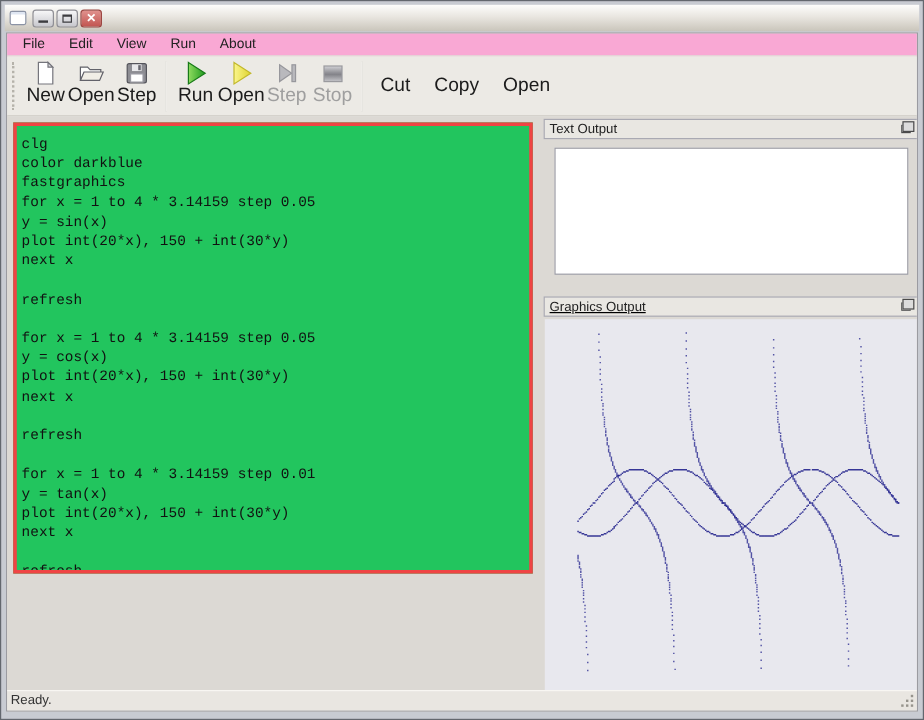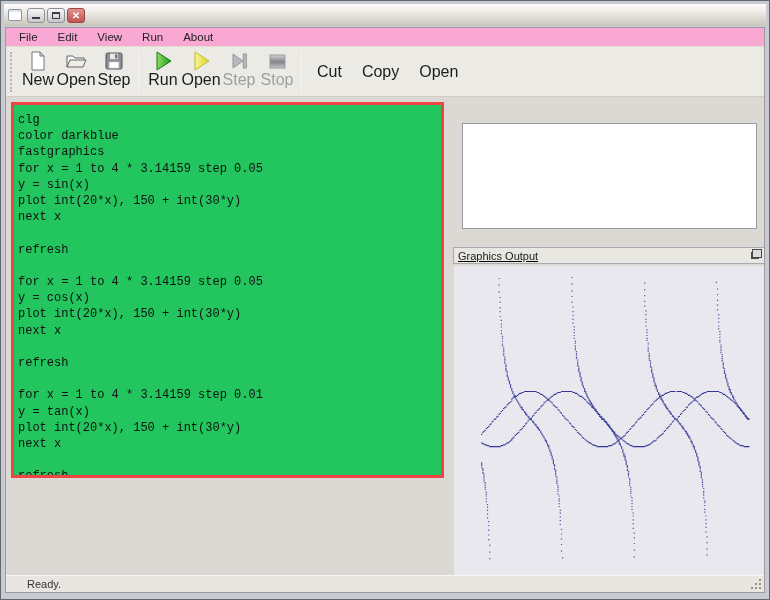--- a/index.html
+++ b/index.html
@@ -114,21 +114,21 @@
 
   .graphics-area {
     position: absolute; left: 448px; top: 169px; width: 311px; height: 309px;
     background: #e8e8ee;
   }
   .graphics-area svg { display: block; width: 100%; height: 100%; }
 
   
   .statusbar {
     height: 17px; background: #e9e6e1; border-top: 1px solid #f8f6f2;
-    display: flex; align-items: center; padding-left: 21px; position: relative; text-align: right;
+    display: flex; align-items: center; padding-left: 3px; position: relative; text-align: right;
   }
   .status-text { font-size: 11px; color: #333; }
   .resize-grip { position: absolute; right: 1px; bottom: 1px; width: 13px; height: 13px; }
   .resize-grip::before {
     content: ""; position: absolute; width: 2px; height: 2px; background: #96938c;
     left: 9px; top: 9px;
     box-shadow: 5px 0 0 #96938c, 0 5px 0 #96938c, -5px 5px... ;
   }
   
   .resize-grip::before {
@@ -265,20 +265,24 @@
 refresh
 
 for x = 1 to 4 * 3.14159 step 0.01
 y = tan(x)
 plot int(20*x), 150 + int(30*y)
 next x
 
 refresh</pre>
       </div>
 
+      <div class="panel-header" id="text-output-header">
+        <span class="ph-label">Text Output</span>
+        <span class="float-icon"></span>
+      </div>
       <div class="text-output-box"></div>
 
       <div class="panel-header" id="graphics-output-header">
         <span class="ph-label">Graphics Output</span>
         <span class="float-icon"></span>
       </div>
       <div class="graphics-area">
         <svg id="plot-svg" viewBox="0 0 311 309">
             <path d="M27.1 176.3h1.2v1.2h-1.2zM28.3 177.2h1.2v1.2h-1.2zM29.4 177.2h1.2v1.2h-1.2zM30.6 178.2h1.2v1.2h-1.2zM31.7 178.2h1.2v1.2h-1.2zM32.9 179.1h1.2v1.2h-1.2zM34.1 179.1h1.2v1.2h-1.2zM35.2 180.0h1.2v1.2h-1.2zM36.4 180.0h1.2v1.2h-1.2zM37.5 180.0h1.2v1.2h-1.2zM38.7 180.0h1.2v1.2h-1.2zM39.8 180.0h1.2v1.2h-1.2zM41.0 180.0h1.2v1.2h-1.2zM42.1 180.0h1.2v1.2h-1.2zM43.3 180.0h1.2v1.2h-1.2zM44.5 180.0h1.2v1.2h-1.2zM45.6 180.0h1.2v1.2h-1.2zM46.8 179.1h1.2v1.2h-1.2zM47.9 179.1h1.2v1.2h-1.2zM49.1 178.2h1.2v1.2h-1.2zM50.2 178.2h1.2v1.2h-1.2zM51.4 177.2h1.2v1.2h-1.2zM52.6 176.3h1.2v1.2h-1.2zM53.7 176.3h1.2v1.2h-1.2zM54.9 175.3h1.2v1.2h-1.2zM56.0 174.3h1.2v1.2h-1.2zM57.2 173.4h1.2v1.2h-1.2zM57.2 172.4h1.2v1.2h-1.2zM58.3 171.5h1.2v1.2h-1.2zM59.5 170.5h1.2v1.2h-1.2zM60.6 168.7h1.2v1.2h-1.2zM61.8 167.7h1.2v1.2h-1.2zM63.0 166.8h1.2v1.2h-1.2zM64.1 165.8h1.2v1.2h-1.2zM65.3 163.9h1.2v1.2h-1.2zM66.4 162.9h1.2v1.2h-1.2zM67.6 162.0h1.2v1.2h-1.2zM68.7 160.1h1.2v1.2h-1.2zM69.9 159.2h1.2v1.2h-1.2zM71.0 157.3h1.2v1.2h-1.2zM72.2 156.3h1.2v1.2h-1.2zM73.4 154.4h1.2v1.2h-1.2zM74.5 153.4h1.2v1.2h-1.2zM75.7 152.5h1.2v1.2h-1.2zM76.8 151.5h1.2v1.2h-1.2zM78.0 149.7h1.2v1.2h-1.2zM79.1 148.7h1.2v1.2h-1.2zM80.3 146.8h1.2v1.2h-1.2zM81.5 145.8h1.2v1.2h-1.2zM82.6 143.9h1.2v1.2h-1.2zM83.8 143.0h1.2v1.2h-1.2zM84.9 142.0h1.2v1.2h-1.2zM86.1 140.2h1.2v1.2h-1.2zM87.2 139.2h1.2v1.2h-1.2zM88.4 138.3h1.2v1.2h-1.2zM89.5 136.3h1.2v1.2h-1.2zM90.7 135.4h1.2v1.2h-1.2zM91.9 134.4h1.2v1.2h-1.2zM93.0 133.5h1.2v1.2h-1.2zM94.2 132.6h1.2v1.2h-1.2zM95.3 131.6h1.2v1.2h-1.2zM96.5 130.6h1.2v1.2h-1.2zM97.6 129.7h1.2v1.2h-1.2zM98.8 128.8h1.2v1.2h-1.2zM99.9 127.8h1.2v1.2h-1.2zM101.1 127.8h1.2v1.2h-1.2zM102.3 126.8h1.2v1.2h-1.2zM103.4 125.9h1.2v1.2h-1.2zM104.6 125.9h1.2v1.2h-1.2zM105.7 125.9h1.2v1.2h-1.2zM106.9 124.9h1.2v1.2h-1.2zM108.0 124.9h1.2v1.2h-1.2zM109.2 124.9h1.2v1.2h-1.2zM110.4 124.9h1.2v1.2h-1.2zM111.5 124.9h1.2v1.2h-1.2zM112.7 124.9h1.2v1.2h-1.2zM113.8 124.9h1.2v1.2h-1.2zM115.0 124.9h1.2v1.2h-1.2zM116.1 124.9h1.2v1.2h-1.2zM117.3 124.9h1.2v1.2h-1.2zM118.4 125.9h1.2v1.2h-1.2zM119.6 125.9h1.2v1.2h-1.2zM120.8 126.8h1.2v1.2h-1.2zM121.9 126.8h1.2v1.2h-1.2zM123.1 127.8h1.2v1.2h-1.2zM124.2 128.8h1.2v1.2h-1.2zM125.4 129.7h1.2v1.2h-1.2zM126.5 129.7h1.2v1.2h-1.2zM127.7 130.6h1.2v1.2h-1.2zM128.8 131.6h1.2v1.2h-1.2zM130.0 132.6h1.2v1.2h-1.2zM131.2 133.5h1.2v1.2h-1.2zM132.3 135.4h1.2v1.2h-1.2zM133.5 136.3h1.2v1.2h-1.2zM134.6 137.3h1.2v1.2h-1.2zM135.8 138.3h1.2v1.2h-1.2zM136.9 140.2h1.2v1.2h-1.2zM138.1 141.1h1.2v1.2h-1.2zM139.3 142.0h1.2v1.2h-1.2zM140.4 143.9h1.2v1.2h-1.2zM141.6 144.9h1.2v1.2h-1.2zM142.7 146.8h1.2v1.2h-1.2zM143.9 147.8h1.2v1.2h-1.2zM145.0 149.7h1.2v1.2h-1.2zM146.2 150.6h1.2v1.2h-1.2zM147.3 152.5h1.2v1.2h-1.2zM148.5 152.5h1.2v1.2h-1.2zM149.7 154.4h1.2v1.2h-1.2zM150.8 155.3h1.2v1.2h-1.2zM152.0 156.3h1.2v1.2h-1.2zM153.1 158.2h1.2v1.2h-1.2zM154.3 159.2h1.2v1.2h-1.2zM155.4 161.0h1.2v1.2h-1.2zM156.6 162.0h1.2v1.2h-1.2zM157.7 163.9h1.2v1.2h-1.2zM158.9 164.8h1.2v1.2h-1.2zM160.1 165.8h1.2v1.2h-1.2zM161.2 167.7h1.2v1.2h-1.2zM162.4 168.7h1.2v1.2h-1.2zM163.5 169.6h1.2v1.2h-1.2zM164.7 170.5h1.2v1.2h-1.2zM165.8 171.5h1.2v1.2h-1.2zM167.0 172.4h1.2v1.2h-1.2zM168.2 173.4h1.2v1.2h-1.2zM169.3 174.3h1.2v1.2h-1.2zM170.5 175.3h1.2v1.2h-1.2zM171.6 176.3h1.2v1.2h-1.2zM172.8 177.2h1.2v1.2h-1.2zM173.9 177.2h1.2v1.2h-1.2zM175.1 178.2h1.2v1.2h-1.2zM176.2 179.1h1.2v1.2h-1.2zM177.4 179.1h1.2v1.2h-1.2zM178.6 180.0h1.2v1.2h-1.2zM179.7 180.0h1.2v1.2h-1.2zM180.9 180.0h1.2v1.2h-1.2zM182.0 180.0h1.2v1.2h-1.2zM183.2 180.0h1.2v1.2h-1.2zM184.3 180.0h1.2v1.2h-1.2zM185.5 180.0h1.2v1.2h-1.2zM186.6 180.0h1.2v1.2h-1.2zM187.8 180.0h1.2v1.2h-1.2zM189.0 180.0h1.2v1.2h-1.2zM190.1 180.0h1.2v1.2h-1.2zM191.3 179.1h1.2v1.2h-1.2zM192.4 179.1h1.2v1.2h-1.2zM193.6 178.2h1.2v1.2h-1.2zM194.7 178.2h1.2v1.2h-1.2zM195.9 177.2h1.2v1.2h-1.2zM197.1 176.3h1.2v1.2h-1.2zM198.2 175.3h1.2v1.2h-1.2zM199.4 174.3h1.2v1.2h-1.2zM200.5 174.3h1.2v1.2h-1.2zM201.7 173.4h1.2v1.2h-1.2zM202.8 171.5h1.2v1.2h-1.2zM204.0 170.5h1.2v1.2h-1.2zM205.1 169.6h1.2v1.2h-1.2zM206.3 168.7h1.2v1.2h-1.2zM207.5 167.7h1.2v1.2h-1.2zM208.6 166.8h1.2v1.2h-1.2zM209.8 164.8h1.2v1.2h-1.2zM210.9 163.9h1.2v1.2h-1.2zM212.1 162.0h1.2v1.2h-1.2zM213.2 161.0h1.2v1.2h-1.2zM214.4 160.1h1.2v1.2h-1.2zM215.5 158.2h1.2v1.2h-1.2zM216.7 157.3h1.2v1.2h-1.2zM217.9 155.3h1.2v1.2h-1.2zM219.0 154.4h1.2v1.2h-1.2zM220.2 152.5h1.2v1.2h-1.2zM222.5 152.5h1.2v1.2h-1.2zM223.6 150.6h1.2v1.2h-1.2zM224.8 149.7h1.2v1.2h-1.2zM226.0 147.8h1.2v1.2h-1.2zM227.1 146.8h1.2v1.2h-1.2zM228.3 144.9h1.2v1.2h-1.2zM229.4 143.9h1.2v1.2h-1.2zM230.6 143.0h1.2v1.2h-1.2zM231.7 141.1h1.2v1.2h-1.2zM232.9 140.2h1.2v1.2h-1.2zM234.0 138.3h1.2v1.2h-1.2zM235.2 137.3h1.2v1.2h-1.2zM236.4 136.3h1.2v1.2h-1.2zM237.5 135.4h1.2v1.2h-1.2zM238.7 134.4h1.2v1.2h-1.2zM239.8 133.5h1.2v1.2h-1.2zM241.0 131.6h1.2v1.2h-1.2zM242.1 130.6h1.2v1.2h-1.2zM243.3 130.6h1.2v1.2h-1.2zM244.4 129.7h1.2v1.2h-1.2zM245.6 128.8h1.2v1.2h-1.2zM246.8 127.8h1.2v1.2h-1.2zM247.9 126.8h1.2v1.2h-1.2zM249.1 126.8h1.2v1.2h-1.2zM250.2 125.9h1.2v1.2h-1.2zM251.4 125.9h1.2v1.2h-1.2zM252.5 124.9h1.2v1.2h-1.2zM253.7 124.9h1.2v1.2h-1.2zM254.9 124.9h1.2v1.2h-1.2zM256.0 124.9h1.2v1.2h-1.2zM257.2 124.9h1.2v1.2h-1.2zM258.3 124.9h1.2v1.2h-1.2zM259.5 124.9h1.2v1.2h-1.2zM260.6 124.9h1.2v1.2h-1.2zM261.8 124.9h1.2v1.2h-1.2zM262.9 124.9h1.2v1.2h-1.2zM264.1 124.9h1.2v1.2h-1.2zM265.3 125.9h1.2v1.2h-1.2zM266.4 125.9h1.2v1.2h-1.2zM267.6 126.8h1.2v1.2h-1.2zM268.7 127.8h1.2v1.2h-1.2zM269.9 127.8h1.2v1.2h-1.2zM271.0 128.8h1.2v1.2h-1.2zM272.2 129.7h1.2v1.2h-1.2zM273.3 130.6h1.2v1.2h-1.2zM274.5 131.6h1.2v1.2h-1.2zM275.7 132.6h1.2v1.2h-1.2zM276.8 133.5h1.2v1.2h-1.2zM278.0 134.4h1.2v1.2h-1.2zM279.1 135.4h1.2v1.2h-1.2zM280.3 136.3h1.2v1.2h-1.2zM281.4 137.3h1.2v1.2h-1.2zM282.6 139.2h1.2v1.2h-1.2zM283.8 140.2h1.2v1.2h-1.2zM284.9 141.1h1.2v1.2h-1.2zM286.1 143.0h1.2v1.2h-1.2zM287.2 143.9h1.2v1.2h-1.2zM288.4 145.8h1.2v1.2h-1.2zM289.5 146.8h1.2v1.2h-1.2zM290.7 148.7h1.2v1.2h-1.2zM291.8 149.7h1.2v1.2h-1.2zM293.0 151.5h1.2v1.2h-1.2zM294.2 152.5h1.2v1.2h-1.2z" fill="#22228c" opacity="0.9"></path>
             <path d="M27.1 167.7h1.2v1.2h-1.2zM28.3 165.8h1.2v1.2h-1.2zM29.4 164.8h1.2v1.2h-1.2zM30.6 163.9h1.2v1.2h-1.2zM31.7 162.0h1.2v1.2h-1.2zM32.9 161.0h1.2v1.2h-1.2zM34.1 160.1h1.2v1.2h-1.2zM35.2 158.2h1.2v1.2h-1.2zM36.4 157.3h1.2v1.2h-1.2zM37.5 155.3h1.2v1.2h-1.2zM38.7 154.4h1.2v1.2h-1.2zM39.8 152.5h1.2v1.2h-1.2zM41.0 152.5h1.2v1.2h-1.2zM42.1 150.6h1.2v1.2h-1.2zM43.3 149.7h1.2v1.2h-1.2zM44.5 147.8h1.2v1.2h-1.2zM45.6 146.8h1.2v1.2h-1.2zM46.8 144.9h1.2v1.2h-1.2zM47.9 143.9h1.2v1.2h-1.2zM49.1 142.0h1.2v1.2h-1.2zM50.2 141.1h1.2v1.2h-1.2zM51.4 140.2h1.2v1.2h-1.2zM52.6 138.3h1.2v1.2h-1.2zM53.7 137.3h1.2v1.2h-1.2zM54.9 136.3h1.2v1.2h-1.2zM56.0 135.4h1.2v1.2h-1.2zM57.2 134.4h1.2v1.2h-1.2zM57.2 132.6h1.2v1.2h-1.2zM58.3 131.6h1.2v1.2h-1.2zM59.5 130.6h1.2v1.2h-1.2zM60.6 129.7h1.2v1.2h-1.2zM61.8 129.7h1.2v1.2h-1.2zM63.0 128.8h1.2v1.2h-1.2zM64.1 127.8h1.2v1.2h-1.2zM65.3 126.8h1.2v1.2h-1.2zM66.4 126.8h1.2v1.2h-1.2zM67.6 125.9h1.2v1.2h-1.2zM68.7 125.9h1.2v1.2h-1.2zM69.9 124.9h1.2v1.2h-1.2zM71.0 124.9h1.2v1.2h-1.2zM72.2 124.9h1.2v1.2h-1.2zM73.4 124.9h1.2v1.2h-1.2zM74.5 124.9h1.2v1.2h-1.2zM75.7 124.9h1.2v1.2h-1.2zM76.8 124.9h1.2v1.2h-1.2zM78.0 124.9h1.2v1.2h-1.2zM79.1 124.9h1.2v1.2h-1.2zM80.3 124.9h1.2v1.2h-1.2zM81.5 124.9h1.2v1.2h-1.2zM82.6 125.9h1.2v1.2h-1.2zM83.8 125.9h1.2v1.2h-1.2zM84.9 126.8h1.2v1.2h-1.2zM86.1 127.8h1.2v1.2h-1.2zM87.2 127.8h1.2v1.2h-1.2zM88.4 128.8h1.2v1.2h-1.2zM89.5 129.7h1.2v1.2h-1.2zM90.7 130.6h1.2v1.2h-1.2zM91.9 131.6h1.2v1.2h-1.2zM93.0 132.6h1.2v1.2h-1.2zM94.2 133.5h1.2v1.2h-1.2zM95.3 134.4h1.2v1.2h-1.2zM96.5 135.4h1.2v1.2h-1.2zM97.6 136.3h1.2v1.2h-1.2zM98.8 138.3h1.2v1.2h-1.2zM99.9 139.2h1.2v1.2h-1.2zM101.1 140.2h1.2v1.2h-1.2zM102.3 141.1h1.2v1.2h-1.2zM103.4 143.0h1.2v1.2h-1.2zM104.6 143.9h1.2v1.2h-1.2zM105.7 145.8h1.2v1.2h-1.2zM106.9 146.8h1.2v1.2h-1.2zM108.0 148.7h1.2v1.2h-1.2zM109.2 149.7h1.2v1.2h-1.2zM110.4 151.5h1.2v1.2h-1.2zM111.5 152.5h1.2v1.2h-1.2zM112.7 153.4h1.2v1.2h-1.2zM113.8 154.4h1.2v1.2h-1.2zM115.0 156.3h1.2v1.2h-1.2zM116.1 157.3h1.2v1.2h-1.2zM117.3 159.2h1.2v1.2h-1.2zM118.4 160.1h1.2v1.2h-1.2zM119.6 161.0h1.2v1.2h-1.2zM120.8 162.9h1.2v1.2h-1.2zM121.9 163.9h1.2v1.2h-1.2zM123.1 165.8h1.2v1.2h-1.2zM124.2 166.8h1.2v1.2h-1.2zM125.4 167.7h1.2v1.2h-1.2zM126.5 168.7h1.2v1.2h-1.2zM127.7 170.5h1.2v1.2h-1.2zM128.8 171.5h1.2v1.2h-1.2zM130.0 172.4h1.2v1.2h-1.2zM131.2 173.4h1.2v1.2h-1.2zM132.3 174.3h1.2v1.2h-1.2zM133.5 175.3h1.2v1.2h-1.2zM134.6 176.3h1.2v1.2h-1.2zM135.8 176.3h1.2v1.2h-1.2zM136.9 177.2h1.2v1.2h-1.2zM138.1 178.2h1.2v1.2h-1.2zM139.3 178.2h1.2v1.2h-1.2zM140.4 179.1h1.2v1.2h-1.2zM141.6 179.1h1.2v1.2h-1.2zM142.7 180.0h1.2v1.2h-1.2zM143.9 180.0h1.2v1.2h-1.2zM145.0 180.0h1.2v1.2h-1.2zM146.2 180.0h1.2v1.2h-1.2zM147.3 180.0h1.2v1.2h-1.2zM148.5 180.0h1.2v1.2h-1.2zM149.7 180.0h1.2v1.2h-1.2zM150.8 180.0h1.2v1.2h-1.2zM152.0 180.0h1.2v1.2h-1.2zM153.1 180.0h1.2v1.2h-1.2zM154.3 179.1h1.2v1.2h-1.2zM155.4 179.1h1.2v1.2h-1.2zM156.6 179.1h1.2v1.2h-1.2zM157.7 178.2h1.2v1.2h-1.2zM158.9 177.2h1.2v1.2h-1.2zM160.1 177.2h1.2v1.2h-1.2zM161.2 176.3h1.2v1.2h-1.2zM162.4 175.3h1.2v1.2h-1.2zM163.5 174.3h1.2v1.2h-1.2zM164.7 173.4h1.2v1.2h-1.2zM165.8 172.4h1.2v1.2h-1.2zM167.0 171.5h1.2v1.2h-1.2zM168.2 170.5h1.2v1.2h-1.2zM169.3 169.6h1.2v1.2h-1.2zM170.5 168.7h1.2v1.2h-1.2zM171.6 166.8h1.2v1.2h-1.2zM172.8 165.8h1.2v1.2h-1.2zM173.9 164.8h1.2v1.2h-1.2zM175.1 162.9h1.2v1.2h-1.2zM176.2 162.0h1.2v1.2h-1.2zM177.4 160.1h1.2v1.2h-1.2zM178.6 159.2h1.2v1.2h-1.2zM179.7 158.2h1.2v1.2h-1.2zM180.9 156.3h1.2v1.2h-1.2zM182.0 155.3h1.2v1.2h-1.2zM183.2 153.4h1.2v1.2h-1.2zM184.3 152.5h1.2v1.2h-1.2zM185.5 151.5h1.2v1.2h-1.2zM186.6 150.6h1.2v1.2h-1.2zM187.8 148.7h1.2v1.2h-1.2zM189.0 147.8h1.2v1.2h-1.2zM190.1 145.8h1.2v1.2h-1.2zM191.3 144.9h1.2v1.2h-1.2zM192.4 143.0h1.2v1.2h-1.2zM193.6 142.0h1.2v1.2h-1.2zM194.7 141.1h1.2v1.2h-1.2zM195.9 139.2h1.2v1.2h-1.2zM197.1 138.3h1.2v1.2h-1.2zM198.2 137.3h1.2v1.2h-1.2zM199.4 135.4h1.2v1.2h-1.2zM200.5 134.4h1.2v1.2h-1.2zM201.7 133.5h1.2v1.2h-1.2zM202.8 132.6h1.2v1.2h-1.2zM204.0 131.6h1.2v1.2h-1.2zM205.1 130.6h1.2v1.2h-1.2zM206.3 129.7h1.2v1.2h-1.2zM207.5 128.8h1.2v1.2h-1.2zM208.6 128.8h1.2v1.2h-1.2zM209.8 127.8h1.2v1.2h-1.2zM210.9 126.8h1.2v1.2h-1.2zM212.1 126.8h1.2v1.2h-1.2zM213.2 125.9h1.2v1.2h-1.2zM214.4 125.9h1.2v1.2h-1.2zM215.5 124.9h1.2v1.2h-1.2zM216.7 124.9h1.2v1.2h-1.2zM217.9 124.9h1.2v1.2h-1.2zM219.0 124.9h1.2v1.2h-1.2zM220.2 124.9h1.2v1.2h-1.2zM222.5 124.9h1.2v1.2h-1.2zM223.6 124.9h1.2v1.2h-1.2zM224.8 124.9h1.2v1.2h-1.2zM226.0 124.9h1.2v1.2h-1.2zM227.1 124.9h1.2v1.2h-1.2zM228.3 125.9h1.2v1.2h-1.2zM229.4 125.9h1.2v1.2h-1.2zM230.6 126.8h1.2v1.2h-1.2zM231.7 126.8h1.2v1.2h-1.2zM232.9 127.8h1.2v1.2h-1.2zM234.0 128.8h1.2v1.2h-1.2zM235.2 128.8h1.2v1.2h-1.2zM236.4 129.7h1.2v1.2h-1.2zM237.5 130.6h1.2v1.2h-1.2zM238.7 131.6h1.2v1.2h-1.2zM239.8 132.6h1.2v1.2h-1.2zM241.0 133.5h1.2v1.2h-1.2zM242.1 134.4h1.2v1.2h-1.2zM243.3 135.4h1.2v1.2h-1.2zM244.4 137.3h1.2v1.2h-1.2zM245.6 138.3h1.2v1.2h-1.2zM246.8 139.2h1.2v1.2h-1.2zM247.9 141.1h1.2v1.2h-1.2zM249.1 142.0h1.2v1.2h-1.2zM250.2 143.0h1.2v1.2h-1.2zM251.4 144.9h1.2v1.2h-1.2zM252.5 145.8h1.2v1.2h-1.2zM253.7 147.8h1.2v1.2h-1.2zM254.9 148.7h1.2v1.2h-1.2zM256.0 150.6h1.2v1.2h-1.2zM257.2 151.5h1.2v1.2h-1.2zM258.3 152.5h1.2v1.2h-1.2zM259.5 153.4h1.2v1.2h-1.2zM260.6 155.3h1.2v1.2h-1.2zM261.8 156.3h1.2v1.2h-1.2zM262.9 158.2h1.2v1.2h-1.2zM264.1 159.2h1.2v1.2h-1.2zM265.3 160.1h1.2v1.2h-1.2zM266.4 162.0h1.2v1.2h-1.2zM267.6 162.9h1.2v1.2h-1.2zM268.7 164.8h1.2v1.2h-1.2zM269.9 165.8h1.2v1.2h-1.2zM271.0 166.8h1.2v1.2h-1.2zM272.2 168.7h1.2v1.2h-1.2zM273.3 169.6h1.2v1.2h-1.2zM274.5 170.5h1.2v1.2h-1.2zM275.7 171.5h1.2v1.2h-1.2zM276.8 172.4h1.2v1.2h-1.2zM278.0 173.4h1.2v1.2h-1.2zM279.1 174.3h1.2v1.2h-1.2zM280.3 175.3h1.2v1.2h-1.2zM281.4 176.3h1.2v1.2h-1.2zM282.6 177.2h1.2v1.2h-1.2zM283.8 177.2h1.2v1.2h-1.2zM284.9 178.2h1.2v1.2h-1.2zM286.1 179.1h1.2v1.2h-1.2zM287.2 179.1h1.2v1.2h-1.2zM288.4 179.1h1.2v1.2h-1.2zM289.5 180.0h1.2v1.2h-1.2zM290.7 180.0h1.2v1.2h-1.2zM291.8 180.0h1.2v1.2h-1.2zM293.0 180.0h1.2v1.2h-1.2zM294.2 180.0h1.2v1.2h-1.2z" fill="#22228c" opacity="0.9"></path>

